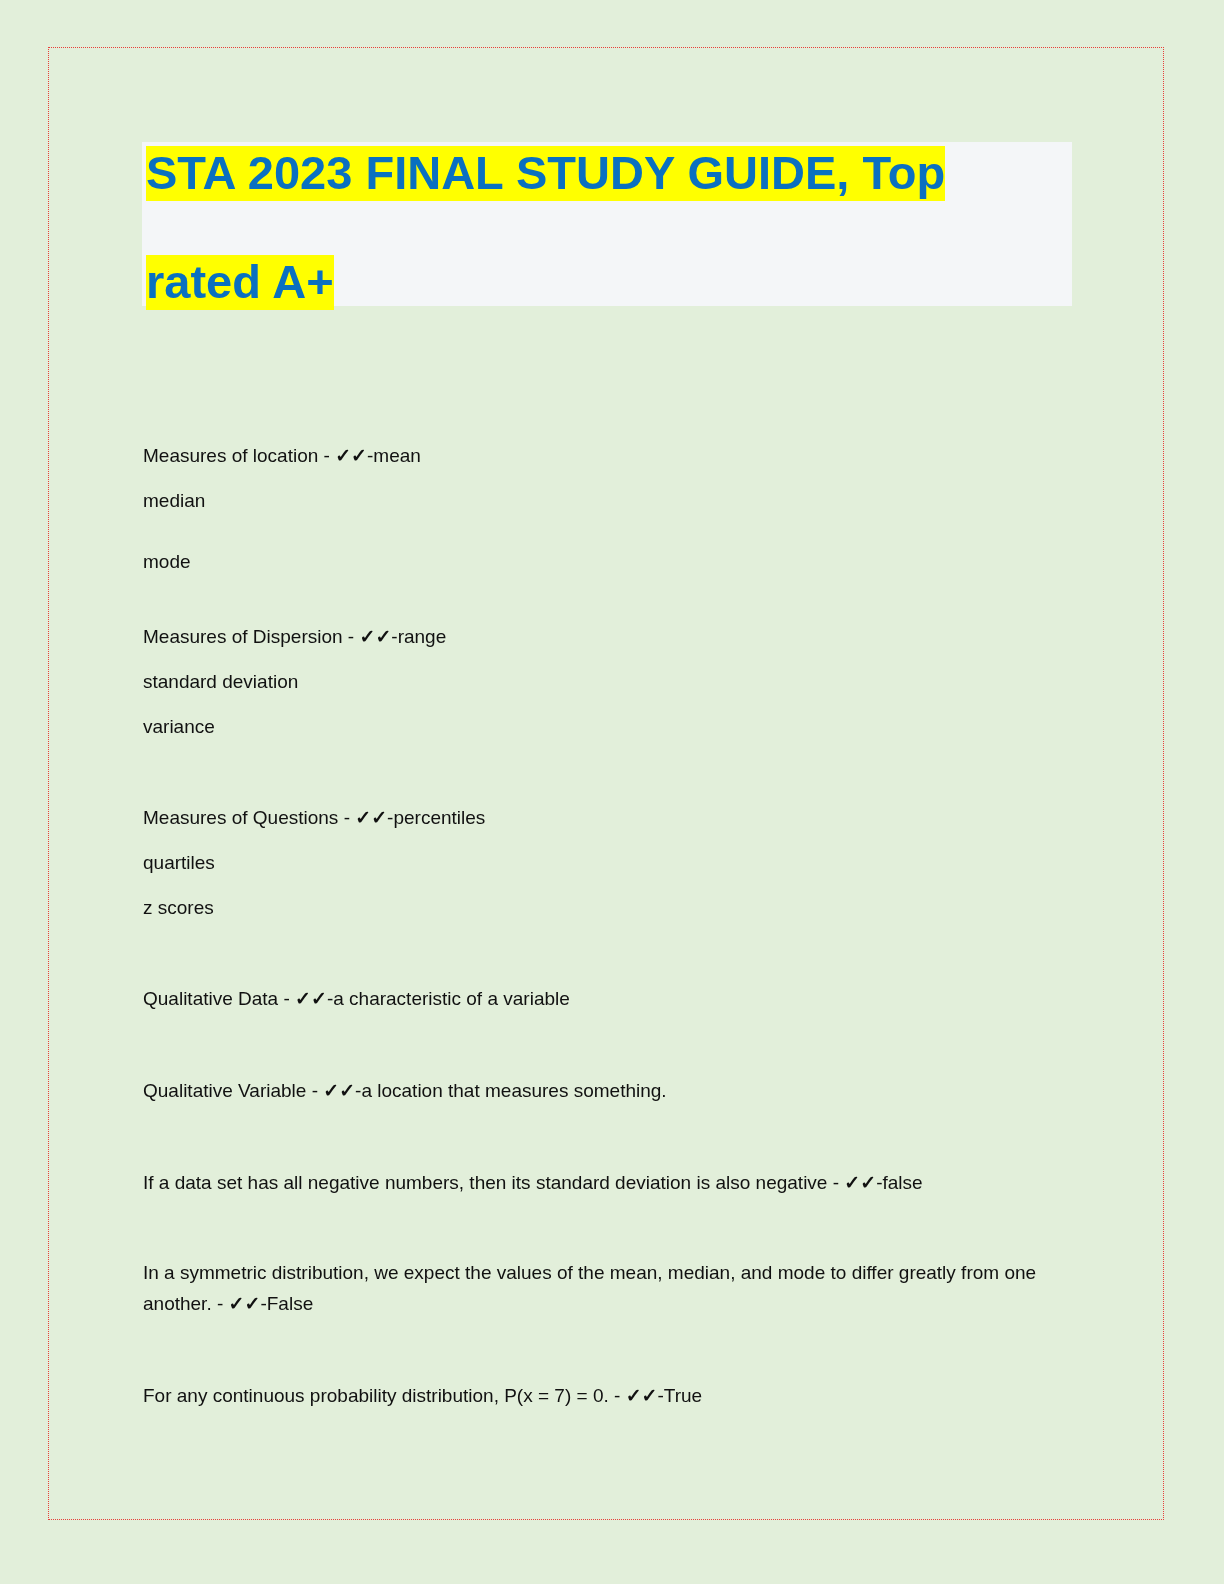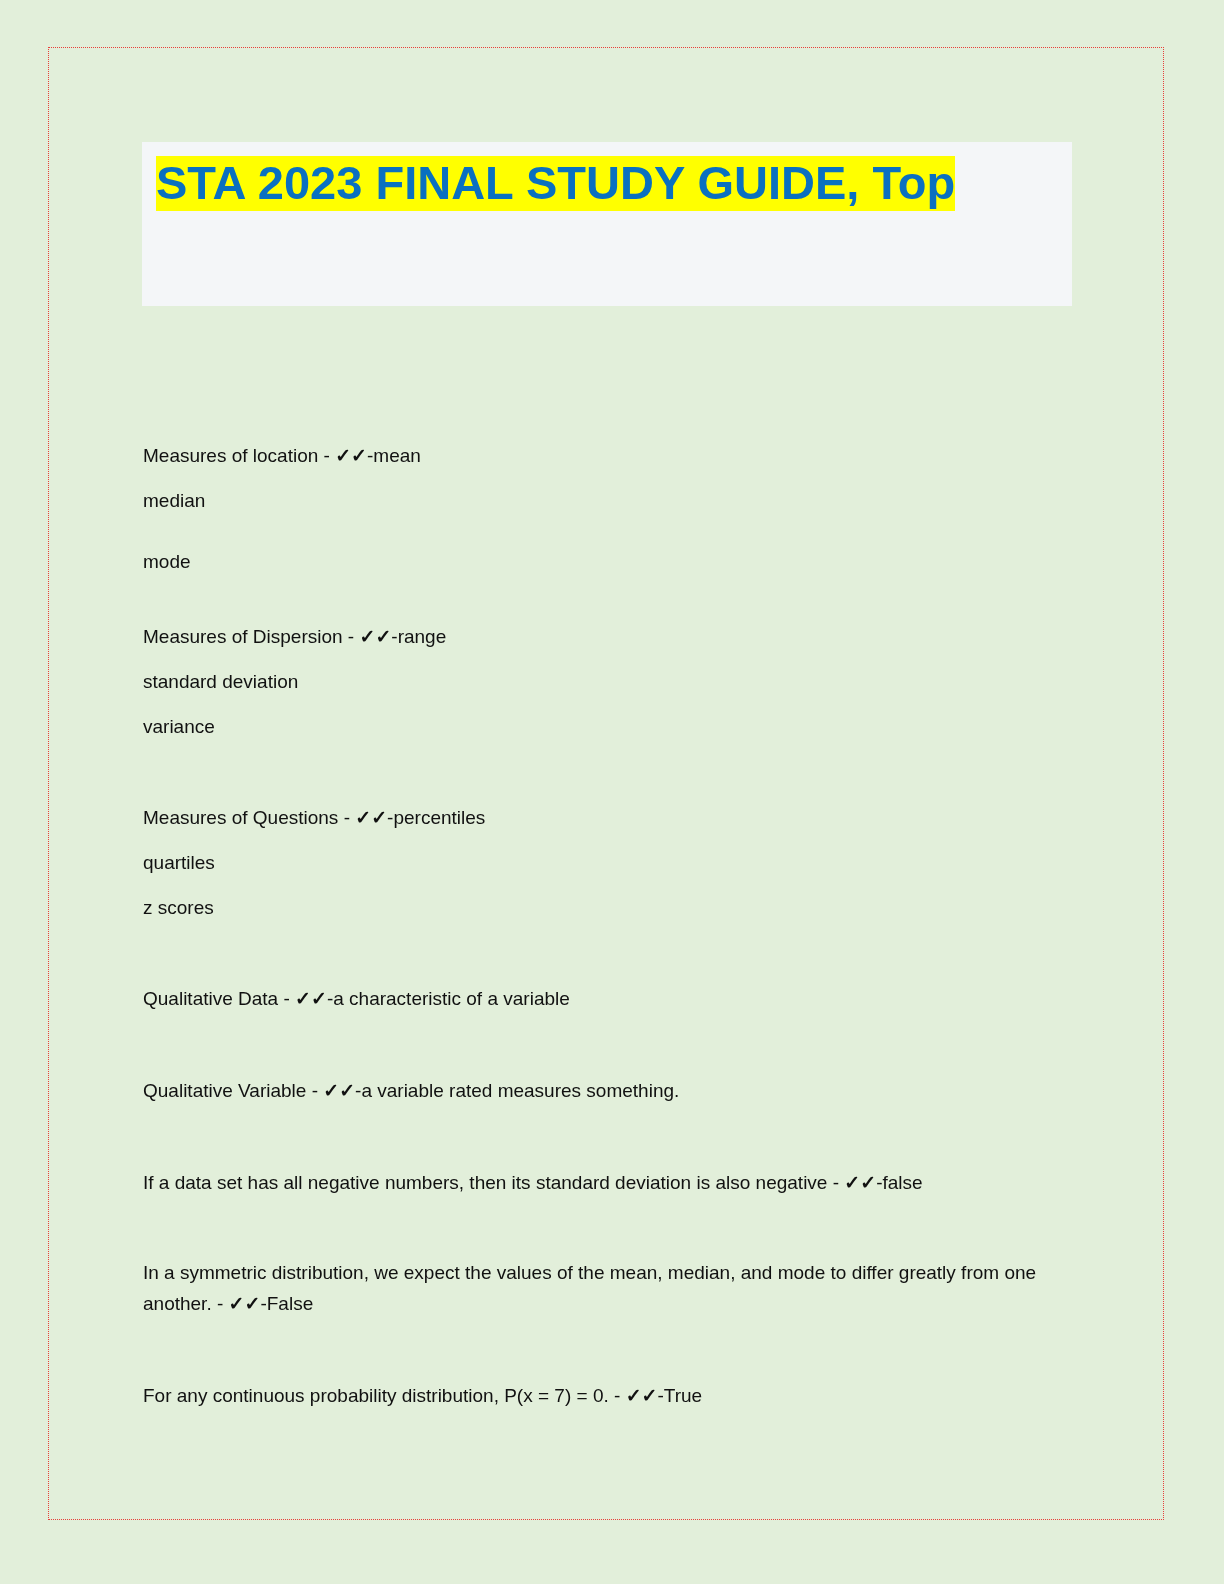--- a/index.html
+++ b/index.html
@@ -17,21 +17,21 @@
       border: 1px dotted #e8403a;
       box-sizing: border-box;
     }
     .title-box {
       position: absolute;
       left: 142px; top: 142px;
       width: 930px; height: 164px;
       background: #f4f6f8;
     }
     .title {
-      margin: 14px;
+      margin: 4px;
       font-family: "Liberation Sans", sans-serif;
       font-weight: bold;
       font-size: 47px;
       line-height: 54.5px;
       color: #0a70c0;
     }
     .title span.hl {
       background: #ffff00;
       padding-bottom: 2px;
     }
@@ -49,20 +49,21 @@
   </style>
 </head>
 <body>
 
 <div class="page-border"></div>
 
 <div class="title-box">
   <h1 class="title">
     <span class="hl">STA 2023 FINAL STUDY GUIDE, Top</span><br>
     <br>
+    <span class="hl">rated A+</span>
   </h1>
 </div>
 
 <div class="content">
 
   <div class="qa" style="top:0px">
     <span>Measures of location - </span><span class="check">✓✓</span><span>-mean</span>
   </div>
   <div class="qa" style="top:45px">median</div>
   <div class="qa" style="top:106px">mode</div>
@@ -77,21 +78,21 @@
     <span>Measures of Questions - </span><span class="check">✓✓</span><span>-percentiles</span>
   </div>
   <div class="qa" style="top:407px">quartiles</div>
   <div class="qa" style="top:452px">z scores</div>
 
   <div class="qa" style="top:543px">
     <span>Qualitative Data - </span><span class="check">✓✓</span><span>-a characteristic of a variable</span>
   </div>
 
   <div class="qa" style="top:635px">
-    <span>Qualitative Variable - </span><span class="check">✓✓</span><span>-a variable rated measures something.</span>
+    <span>Qualitative Variable - </span><span class="check">✓✓</span><span>-a location that measures something.</span>
   </div>
 
   <div class="qa" style="top:727px">
     <span>If a data set has all negative numbers, then its standard deviation is also negative - </span><span class="check">✓✓</span><span>-false</span>
   </div>
 
   <div class="qa wrap" style="top:817px">
     <span>In a symmetric distribution, we expect the values of the mean, median, and mode to differ greatly from one another. - </span><span class="check">✓✓</span><span>-False</span>
   </div>
 

